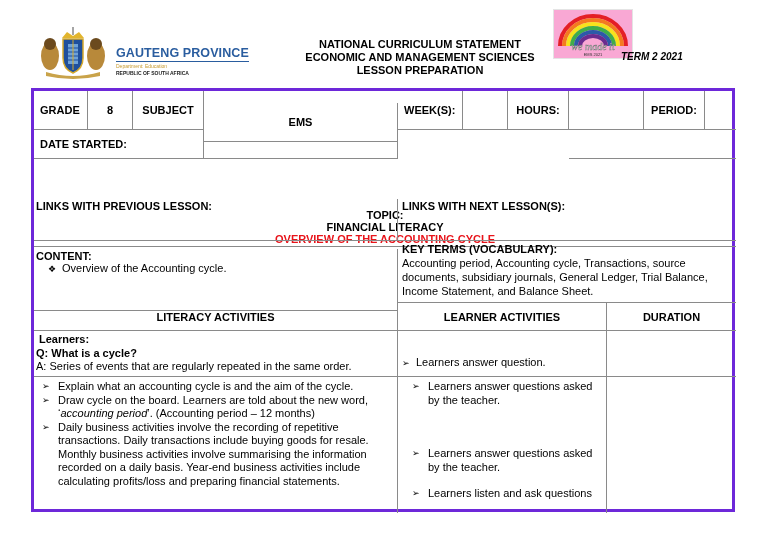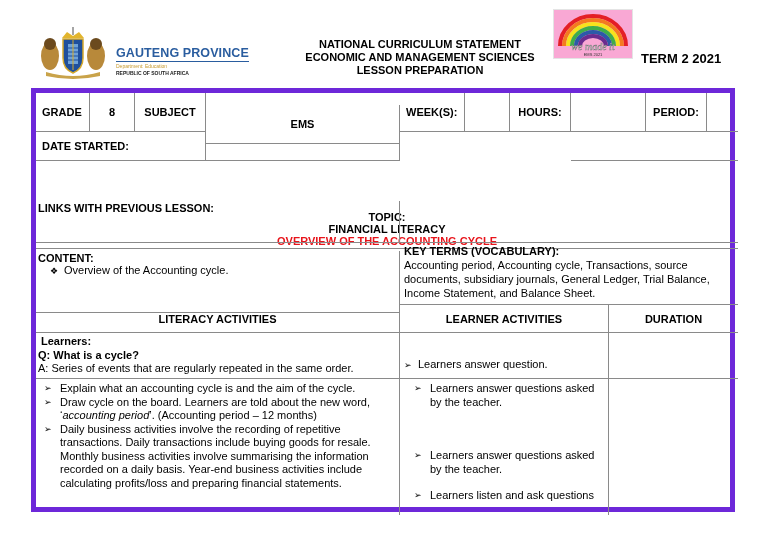--- a/index.html
+++ b/index.html
@@ -7,23 +7,23 @@
   .abs{position:absolute;}
   
   .logo-gp{left:38px;top:26px;width:200px;height:54px;}
   .crest{position:absolute;left:0;top:0;width:70px;height:54px;}
   .gp-text{position:absolute;left:78px;top:20px;}
   .gp-title{font-weight:bold;font-size:12.5px;color:#2a5d9f;letter-spacing:0.1px;border-bottom:1px solid #2a5d9f;padding-bottom:1px;white-space:nowrap;}
   .gp-dept{font-size:5px;color:#c79a2e;margin-top:1px;}
   .gp-rsa{font-size:5px;font-weight:bold;color:#222;margin-top:1px;}
   .hdr-center{left:270px;top:38px;width:300px;text-align:center;font-weight:bold;font-size:11px;line-height:13px;}
   .rainbow{left:541px;top:9px;width:78px;height:48px;border:1px solid #e4e4e4;background:#f9a8d4;margin-left:12px;}
-  .term{left:641px;top:51px;font-weight:bold;font-size:13px;white-space:nowrap;}
+  .term{left:621px;top:51px;font-weight:bold;font-size:10px;white-space:nowrap;font-style:italic;}
   
-  .grid{position:absolute;border:5px solid #6d28d9;box-sizing:border-box;}
+  .grid{position:absolute;border:3px solid #6d28d9;box-sizing:border-box;}
   .cell{position:absolute;box-sizing:border-box;border-right:1px solid #8a8a8a;border-bottom:1px solid #8a8a8a;font-size:11px;}
   .b{font-weight:bold;}
   .vc{display:flex;align-items:center;}
   .hc{justify-content:center;text-align:center;}
   .pad{padding-left:6px;}
   .red{color:#e8141b;}
   .bul{display:inline-block;width:14px;}
   .tx{font-size:11px;line-height:13.5px;}
 </style>
 </head>
@@ -98,20 +98,21 @@
   <div class="cell b" style="left:0;top:68px;width:702px;height:40px;border-right:none;text-align:center;padding-top:2px;line-height:12px;margin-top:48px;">
     <div>TOPIC:</div>
     <div>FINANCIAL LITERACY</div>
     <div class="red">OVERVIEW OF THE ACCOUNTING CYCLE</div>
   </div>
 
   <div class="cell" style="left:0;top:108px;width:364px;height:42px;padding:1px 2px;">
     <div class="b">LINKS WITH PREVIOUS LESSON:</div>
   </div>
   <div class="cell" style="left:364px;top:108px;width:338px;height:42px;border-right:none;padding:1px 4px;">
+    <div class="b">LINKS WITH NEXT LESSON(S):</div>
   </div>
 
   <div class="cell" style="left:0;top:150px;width:364px;height:62px;padding:1px 2px;margin-top:8px;">
     <div class="b">CONTENT:</div>
     <div style="padding-left:12px;">
       <span class="bul" style="font-size:9px;">❖</span><span>Overview of the Accounting cycle.</span>
     </div>
   </div>
   <div class="cell tx" style="left:364px;top:150px;width:338px;height:62px;border-right:none;padding:1px 4px;line-height:14px;">
     <div class="b">KEY TERMS (VOCABULARY):</div>

